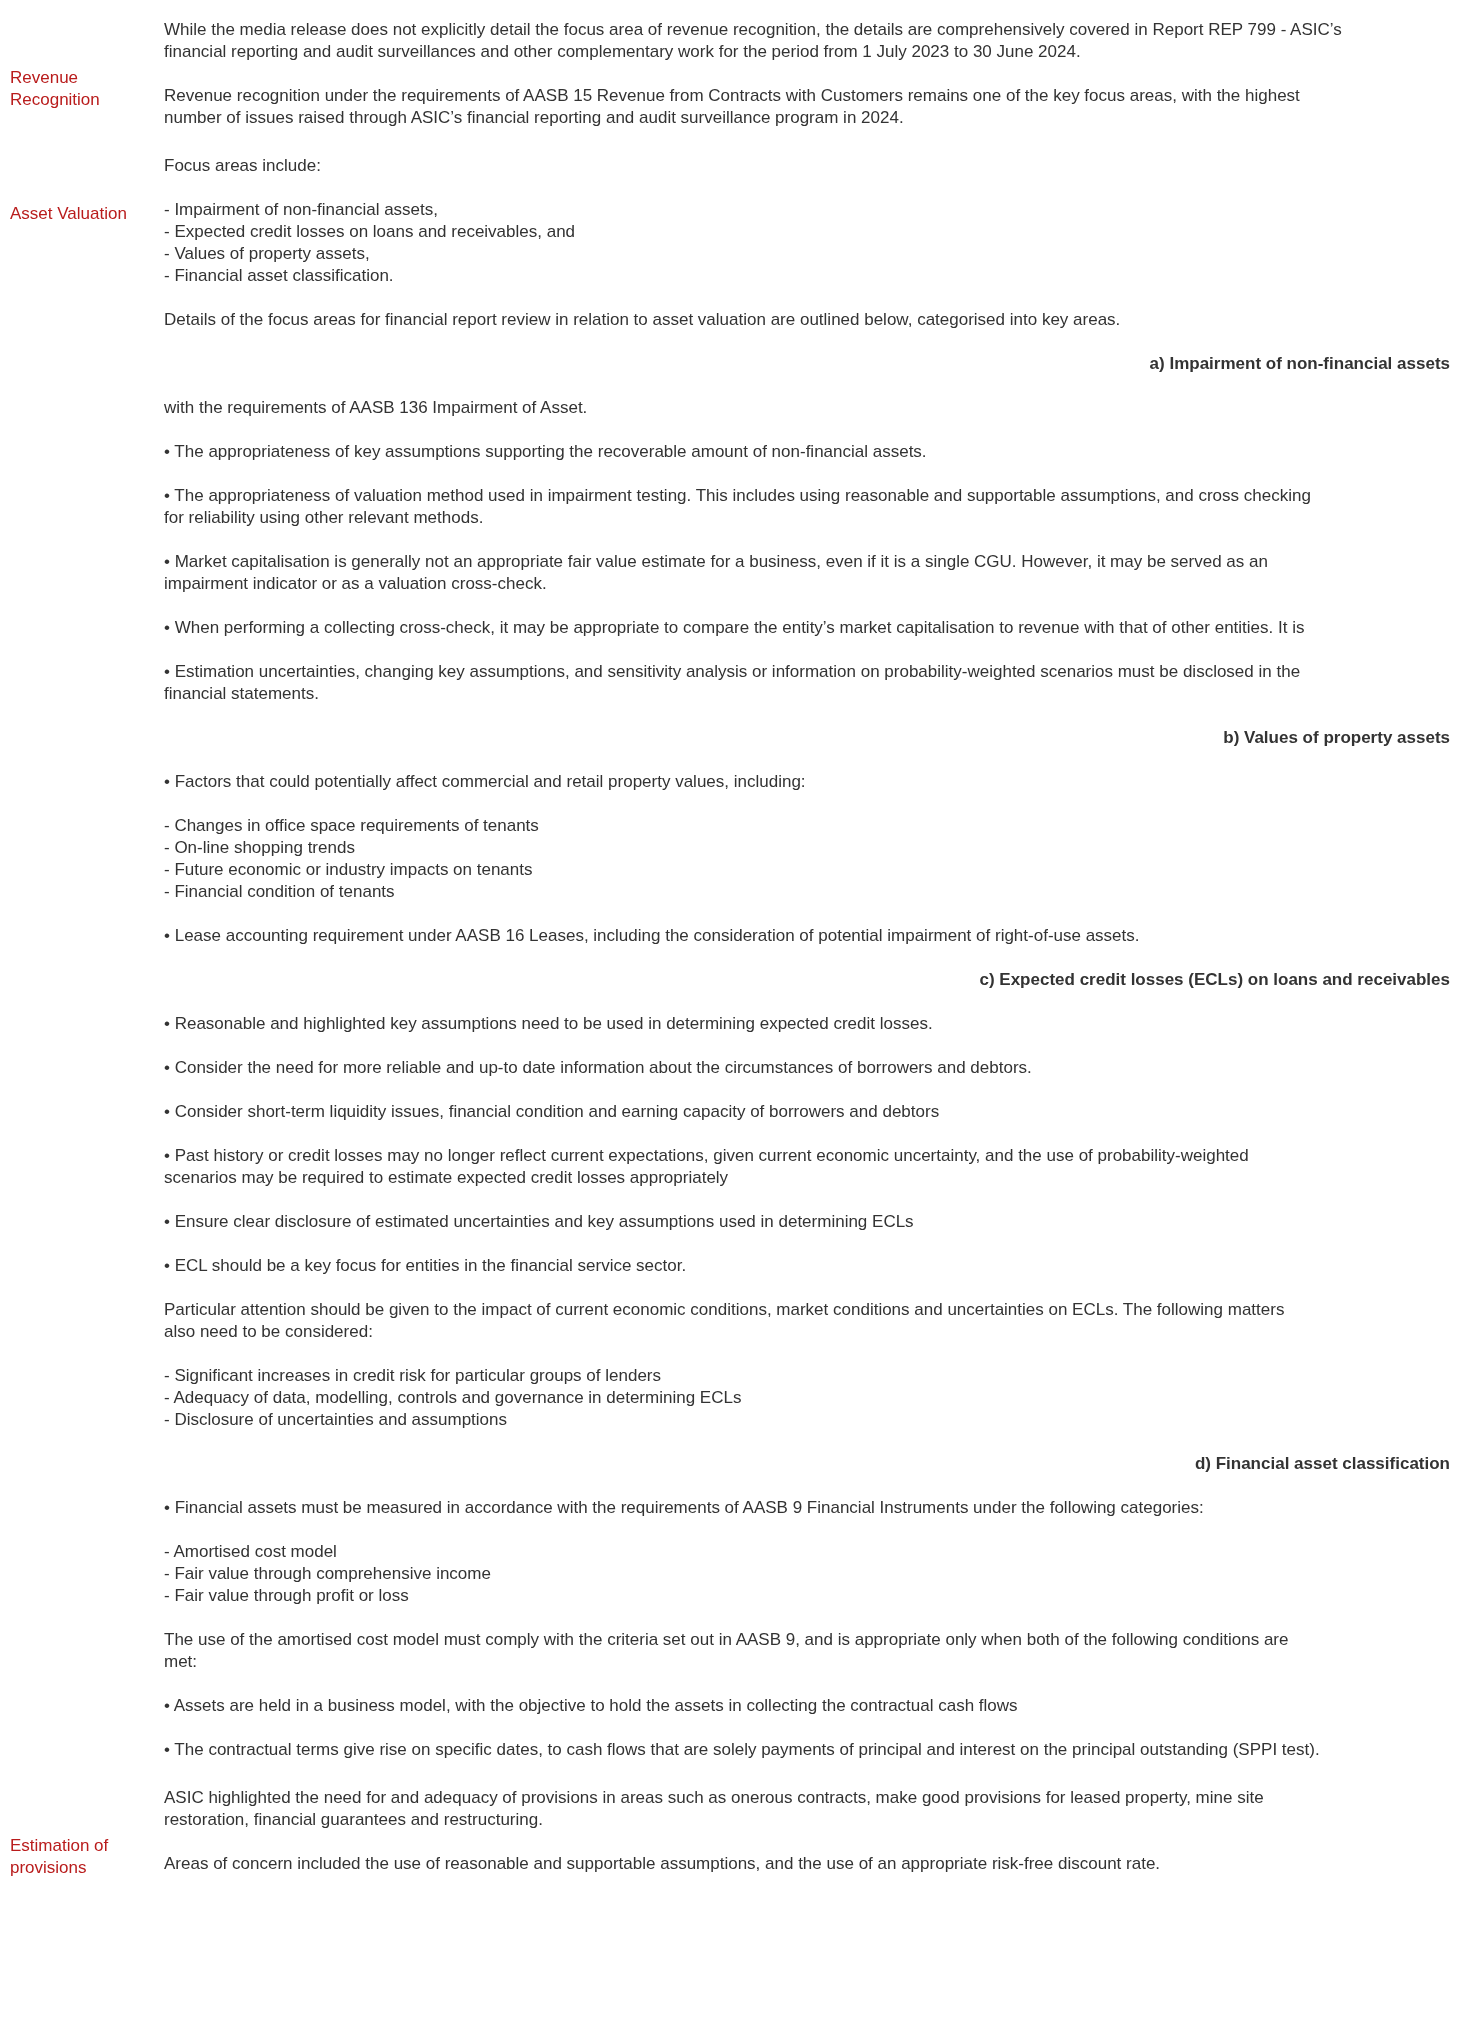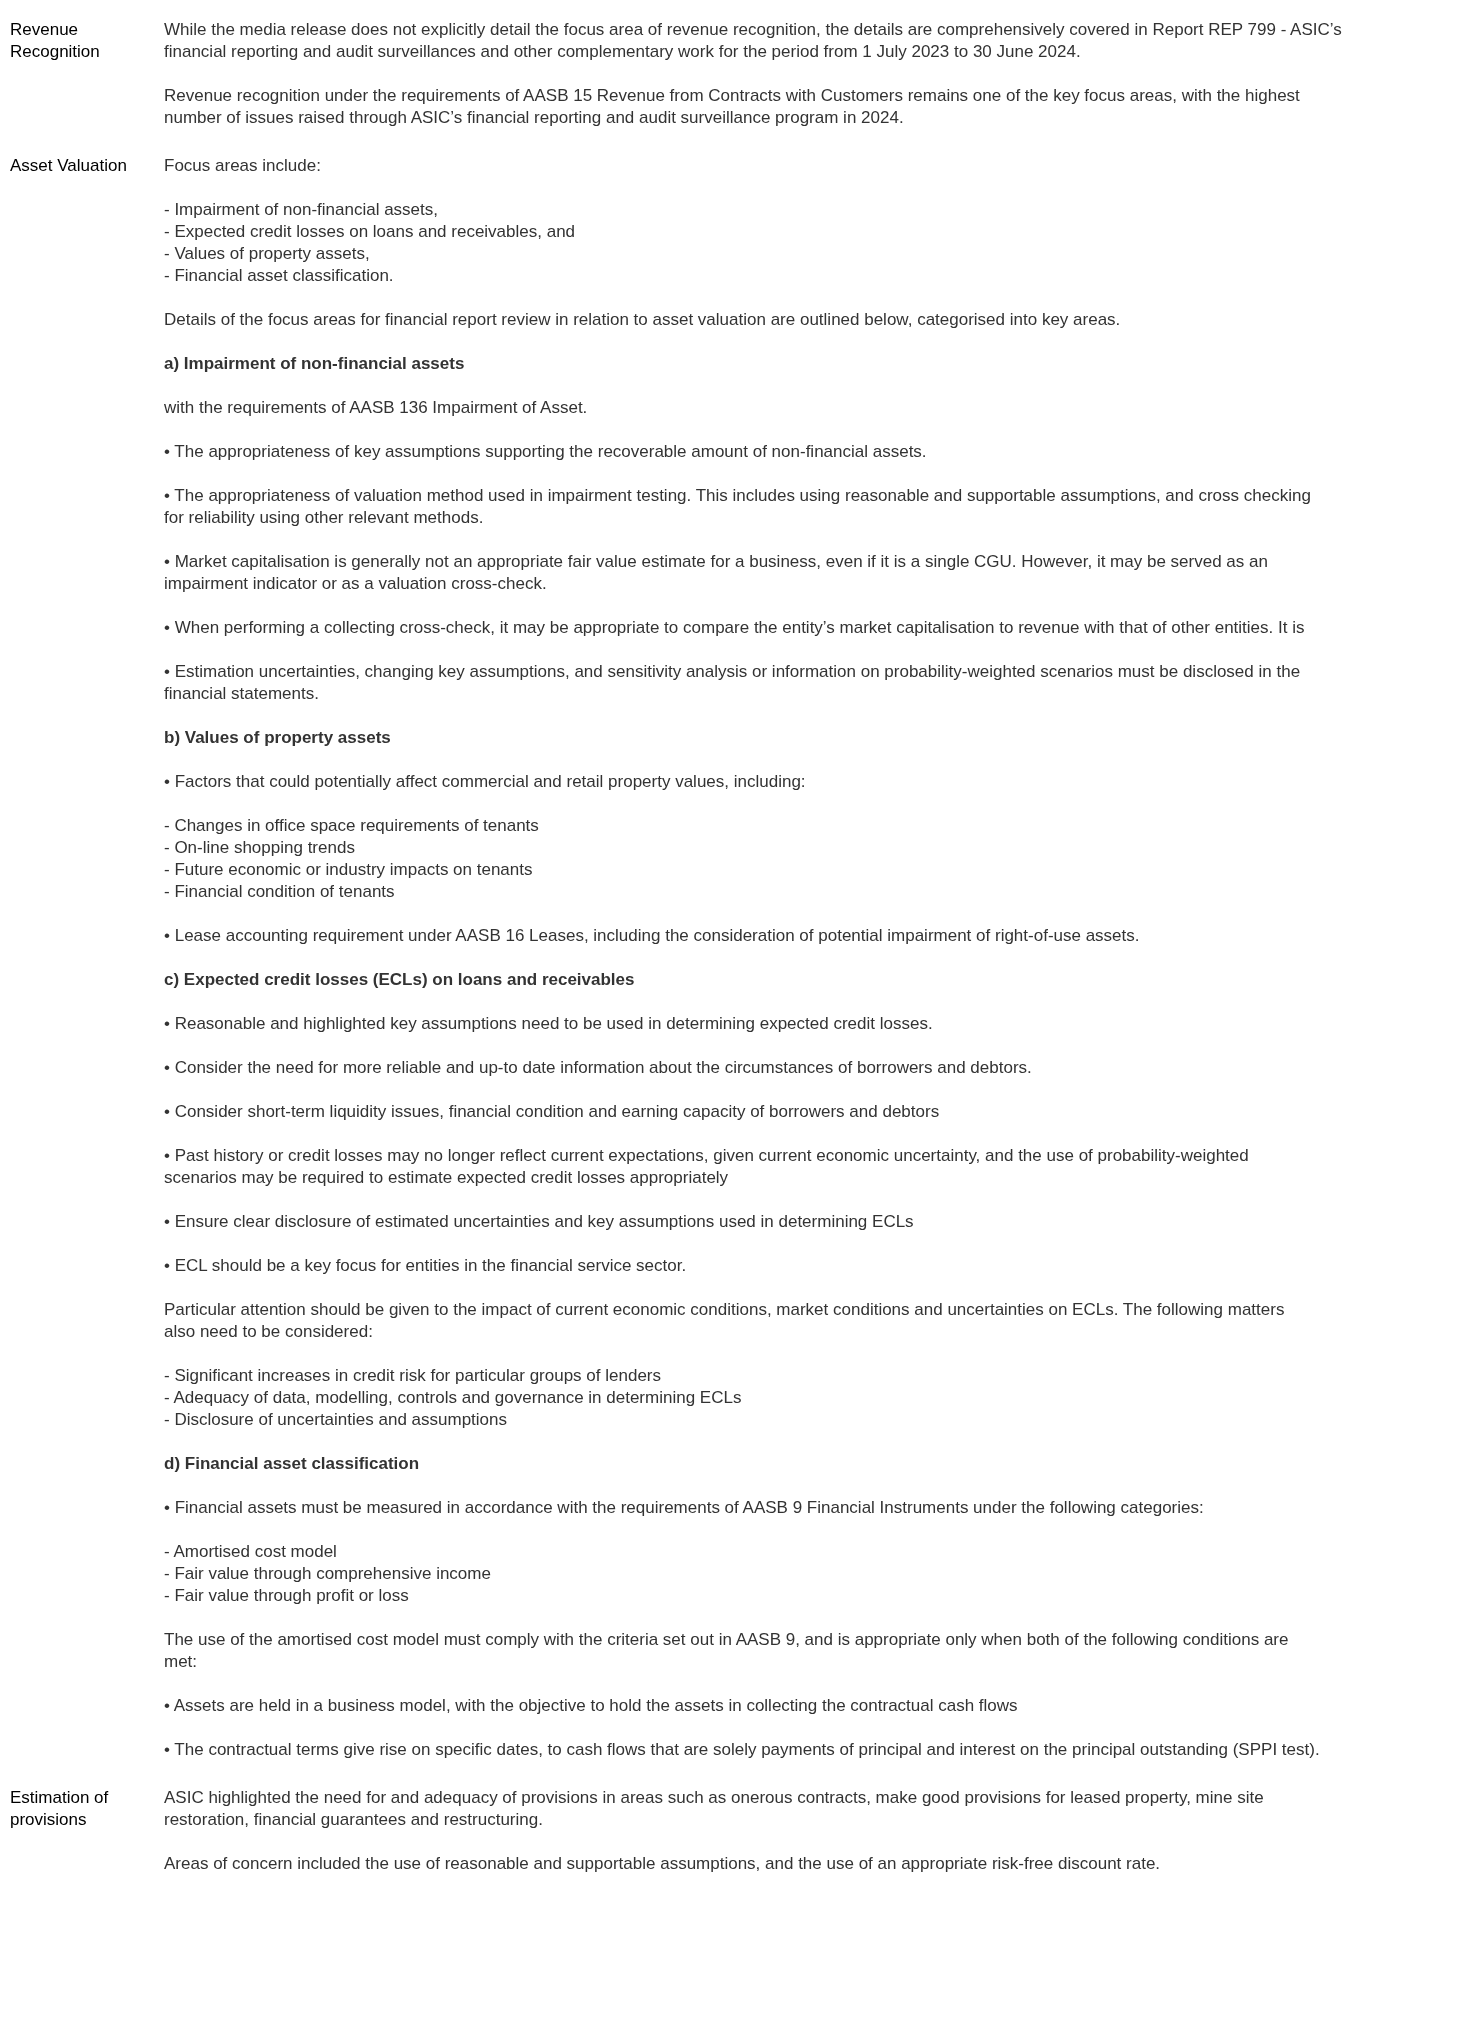--- a/index.html
+++ b/index.html
@@ -21,43 +21,45 @@
   }
   .section {
     display: flex;
     align-items: flex-start;
     margin-bottom: 26px;
   }
   .section-label {
     width: 164px;
     flex: 0 0 164px;
     padding-left: 10px;
-    color: #000000;
+    color: #b91c1c;
     font-size: 17px;
     line-height: 22px;
     box-sizing: border-box;
+    margin-top: 48px;
   }
   .section-body {
     flex: 0 0 1286px;
     width: 1286px;
     white-space: nowrap;
   }
   .block {
     margin: 0 0 22px 0;
   }
   .block:last-child {
     margin-bottom: 0;
   }
   .line {
     display: block;
     height: 22px;
     white-space: nowrap;
   }
   .heading {
     font-weight: bold;
+    text-align: right;
   }
 </style>
 </head>
 <body>
 
 <div class="doc" id="doc">
     <div class="section">
     <div class="section-label">
         <span class="line">Revenue</span>
         <span class="line">Recognition</span>

